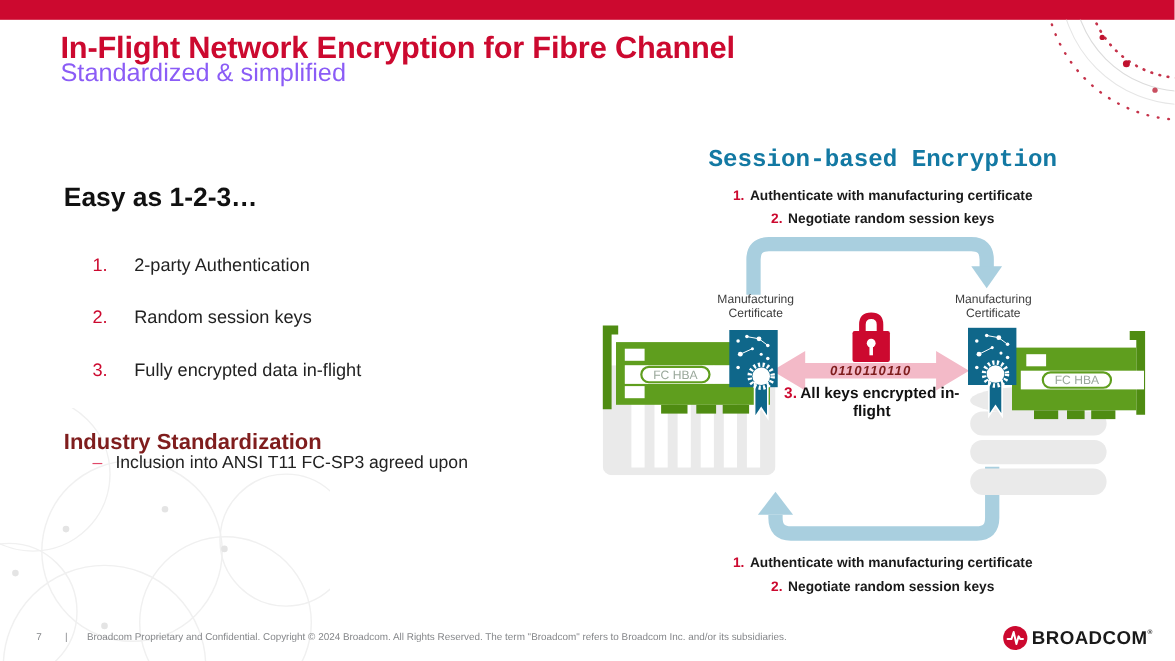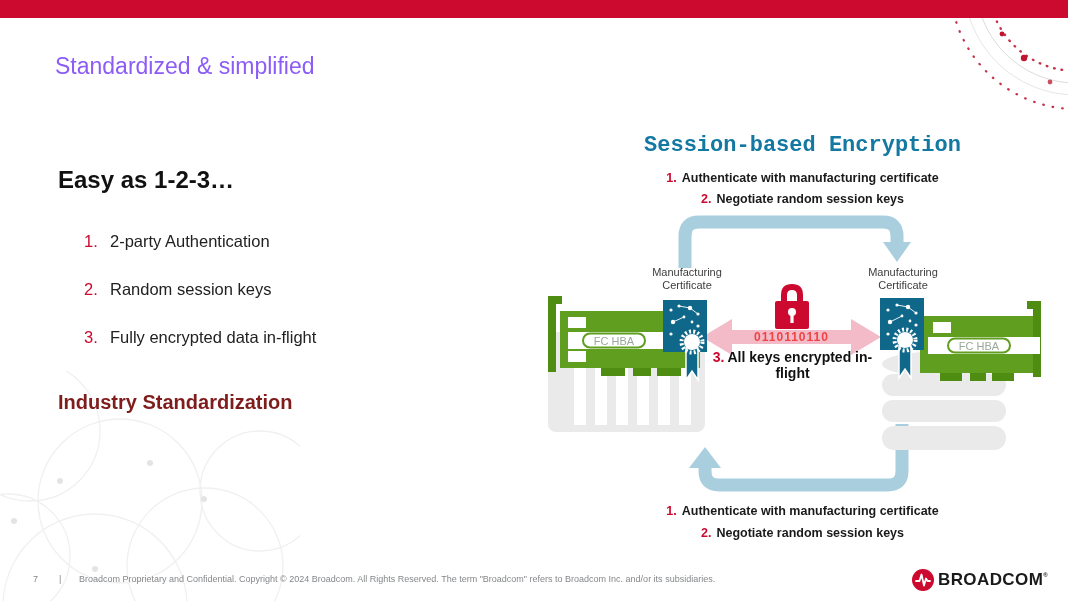--- a/index.html
+++ b/index.html
@@ -9,30 +9,30 @@
   }
   .abs{position:absolute;}
   
   .topbar{left:0;top:0;width:1068px;height:18px;background:#CC092F;}
   .title{left:55px;top:28px;font-size:28px;font-weight:bold;color:#CC092F;letter-spacing:-0.2px;}
   .subtitle{left:55px;top:53px;font-size:23px;color:#8b5cf6;}
   
   .easy-heading{left:58px;top:166px;font-size:24px;font-weight:bold;color:#111;}
   .step-row{left:84px;width:420px;font-size:16.5px;color:#222;}
   .step-row .num{position:absolute;left:0;color:#CC092F;}
-  .step-row .lbl{position:absolute;left:26px;white-space:nowrap;}
+  .step-row .lbl{position:absolute;left:38px;white-space:nowrap;}
   .industry-heading{left:58px;top:391px;font-size:20px;font-weight:bold;color:#7f1d1d;}
   .industry-bullet{left:84px;top:412px;font-size:16px;color:#222;white-space:nowrap;}
   .industry-bullet .dash{color:#E04868;margin-right:12px;}
   
   .session-heading{left:615px;top:133px;width:375px;text-align:center;font-size:22px;font-weight:bold;color:#1379A3;font-family:Liberation Mono, monospace;}
   .proto-step{left:615px;width:375px;text-align:center;font-size:12.5px;font-weight:600;color:#1a1a1a;white-space:nowrap;}
   .proto-step .num{color:#CC092F;margin-right:5px;}
   .cert-label{width:110px;text-align:center;font-size:11px;line-height:1.18;color:#3d3d3d;}
-  .binary{left:710px;top:330px;width:163px;text-align:center;font-size:12px;font-weight:600;letter-spacing:1px;color:#ef4444;}
+  .binary{left:710px;top:330px;width:163px;text-align:center;font-size:12px;font-weight:600;letter-spacing:1px;color:#7f1d1d;font-style:italic;}
   .step3{left:705px;top:349px;width:175px;text-align:center;font-size:14px;font-weight:bold;color:#111;line-height:1.15;}
   .step3 .num{color:#CC092F;margin-right:3px;}
   
   .footer-text{top:574px;font-size:9px;color:#85878A;white-space:nowrap;}
   .logo-circle{left:912px;top:569px;width:22px;height:22px;border-radius:50%;background:#CC092F;}
   .logo-text{left:938px;top:570px;font-size:17px;font-weight:800;letter-spacing:0.4px;color:#1A1A1A;}
   .logo-reg{font-size:6px;vertical-align:top;line-height:10px;}
   svg text{font-family:"Liberation Sans",sans-serif;}
 </style>
 </head>
@@ -63,38 +63,42 @@
     </g>
     <g fill="#E4E4E4">
       <circle cx="60" cy="110" r="3"></circle>
       <circle cx="14" cy="150" r="3"></circle>
       <circle cx="150" cy="92" r="3"></circle>
       <circle cx="204" cy="128" r="3"></circle>
       <circle cx="95" cy="198" r="3"></circle>
     </g>
   </svg>
 
+  <div class="abs title">In-Flight Network Encryption for Fibre Channel</div>
   <div class="abs subtitle">Standardized &amp; simplified</div>
 
   <div class="abs easy-heading">Easy as 1-2-3…</div>
 
   <div class="abs step-row" style="top:232px">
     <span class="num">1.</span>
     <span class="lbl">2-party Authentication</span>
   </div>
   <div class="abs step-row" style="top:280px">
     <span class="num">2.</span>
     <span class="lbl">Random session keys</span>
   </div>
   <div class="abs step-row" style="top:328px">
     <span class="num">3.</span>
     <span class="lbl">Fully encrypted data in-flight</span>
   </div>
 
   <div class="abs industry-heading">Industry Standardization</div>
+  <div class="abs industry-bullet">
+    <span class="dash">–</span><span>Inclusion into ANSI T11 FC-SP3 agreed upon</span>
+  </div>
 
   <div class="abs session-heading">Session-based Encryption</div>
   <div class="abs proto-step" style="top:171px">
     <span class="num">1.</span><span>Authenticate with manufacturing certificate</span>
   </div>
   <div class="abs proto-step" style="top:192px">
     <span class="num">2.</span><span>Negotiate random session keys</span>
   </div>
 
   <svg class="abs" style="left:645px;top:210px" width="280" height="62" viewBox="0 0 280 62">

